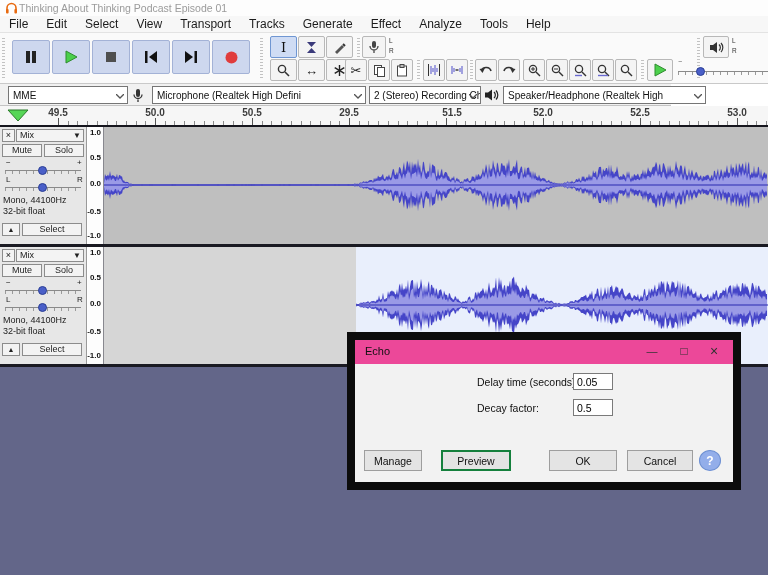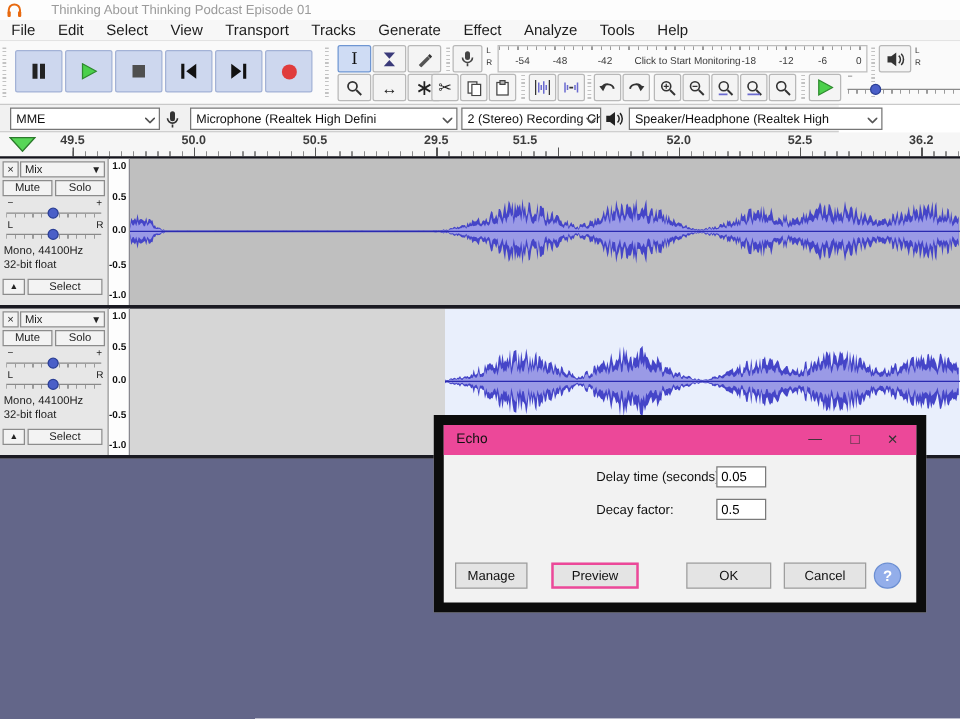--- a/index.html
+++ b/index.html
@@ -1,20 +1,20 @@
 <!DOCTYPE html>
 <html><head>
 <meta charset="utf-8">
 <style>
   html,body{margin:0;padding:0;}
   #app{position:relative;width:768px;height:575px;background:#fff;overflow:hidden;
        font-family:"Liberation Sans","DejaVu Sans",sans-serif;-webkit-font-smoothing:antialiased;}
   .abs{position:absolute;}
   
-  #titlebar{left:0;top:0;width:768px;height:16px;background:#fdfdfd;display:flex;align-items:center;gap:23px;padding-left:5px;box-sizing:border-box;}
+  #titlebar{left:0;top:0;width:768px;height:16px;background:#fdfdfd;display:flex;align-items:center;gap:1px;padding-left:5px;box-sizing:border-box;}
   #titlebar .ttl{font-size:10.5px;color:#9b9b9b;}
   
   #menubar{left:0;top:16px;width:768px;height:17px;background:#f7f7f7;display:flex;align-items:center;border-bottom:1px solid #e3e3e3;box-sizing:border-box;}
   .menu-item{font-size:12px;color:#1c1c1c;padding:0 9px;line-height:16px;}
   
   #toolbar{left:0;top:33px;width:768px;height:51px;background:#fafafa;border-bottom:1px solid #c9c9c9;box-sizing:border-box;}
   .grip{width:3px;background:repeating-linear-gradient(to bottom,#c2c2c2 0 1px,transparent 1px 3px);}
   .tbtn{background:#cdd7ee;border:1px solid #a3b2d6;border-radius:2px;display:flex;align-items:center;justify-content:center;box-sizing:border-box;}
   .sbtn{background:#f4f4f4;border:1px solid #b8b8b8;border-radius:2px;display:flex;align-items:center;justify-content:center;box-sizing:border-box;font-size:11px;color:#222;}
   .sbtn.sel{background:#cfdcf4;border-color:#6f96d2;}
@@ -47,21 +47,21 @@
   
   #belowtracks{left:0;top:367px;width:768px;height:208px;background:#636689;}
   
   #dlg{left:347px;top:332px;width:394px;height:158px;border:8px solid #0c0c0c;box-sizing:border-box;background:#f2f2f2;z-index:20;}
   #dlg-title{position:absolute;left:0;top:0;right:0;height:24px;background:#ec4899;}
   #dlg-title .cap{position:absolute;left:10px;top:5px;font-size:11px;color:#111;}
   .winbtn{position:absolute;top:2px;width:26px;height:18px;display:flex;align-items:center;justify-content:center;font-size:11px;color:#333;}
   .dfield-label{position:absolute;left:122px;font-size:10.5px;color:#111;}
   .dinput{position:absolute;left:218px;width:40px;height:17px;border:1px solid #7a7a7a;background:#fff;font-size:10.5px;font-family:"Liberation Sans",sans-serif;padding:0 0 0 3px;box-sizing:border-box;}
   .dbtn{position:absolute;top:110px;height:21px;background:#e4e4e4;border:1px solid #9e9e9e;box-sizing:border-box;font-size:10.5px;color:#111;display:flex;align-items:center;justify-content:center;}
-  .dbtn.focus{border:2px solid #ec4899;}
+  .dbtn.focus{border:2px solid #15803d;}
   #dlg-help{position:absolute;top:110px;width:22px;height:21px;border-radius:50%;background:#93aeea;border:1px solid #6c8fd2;color:#fff;font-weight:bold;font-size:12px;display:flex;align-items:center;justify-content:center;box-sizing:border-box;}
 </style>
 </head>
 <body>
 
 <div id="app">
 
   <div id="titlebar" class="abs">
     <svg width="13" height="13" viewBox="0 0 13 13">
       <path d="M2 9 V6 a4.5 4.5 0 0 1 9 0 V9" fill="none" stroke="#e86a10" stroke-width="1.6"></path>
@@ -164,30 +164,20 @@
       <svg width="12" height="14" viewBox="0 0 12 14">
           <rect x="4" y="1" width="4" height="7" rx="2" fill="#444"></rect>
           <path d="M2 6 a4 4 0 0 0 8 0" fill="none" stroke="#444" stroke-width="1.3"></path>
           <line x1="6" y1="10.5" x2="6" y2="13" stroke="#444" stroke-width="1.3"></line>
         </svg>
     </div>
     <div class="abs" style="left:389px;top:4px;">
       <div class="lr">L</div>
       <div class="lr" style="margin-top:3px;">R</div>
     </div>
-    <div class="meterbox abs" style="left:398px;top:3px;width:296px;height:22px;" id="recmeter">
-        <span class="mlabel" style="left: 19px;">-54</span>
-        <span class="mlabel" style="left: 49px;">-48</span>
-        <span class="mlabel" style="left: 85px;">-42</span>
-        <span class="mlabel" style="left: 151px;">Click to Start Monitoring</span>
-        <span class="mlabel" style="left: 200px;">-18</span>
-        <span class="mlabel" style="left: 230px;">-12</span>
-        <span class="mlabel" style="left: 259px;">-6</span>
-        <span class="mlabel" style="left: 288px;">0</span>
-      </div>
 
     <div class="grip abs" style="left:697px;top:5px;height:40px;"></div>
 
     <div class="sbtn abs" style="left:703px;top:3px;width:26px;height:22px;">
       <svg width="15" height="13" viewBox="0 0 15 13">
           <polygon points="1,4 4,4 8,1 8,12 4,9 1,9" fill="#333"></polygon>
           <path d="M10 3.5 a4 4 0 0 1 0 6 M12 2 a6.5 6.5 0 0 1 0 9" fill="none" stroke="#333" stroke-width="1.2"></path>
         </svg>
     </div>
     <div class="abs" style="left:732px;top:4px;">
@@ -337,24 +327,24 @@
   </div>
 
   <div id="ruler" class="abs">
     <svg class="abs" style="left:7px;top:3px;" width="22" height="13" viewBox="0 0 22 13">
       <polygon points="1,1 21,1 11,12" fill="#57d657" stroke="#2b7a2b"></polygon>
     </svg>
   <span class="rlabel" style="left: 58px;">49.5</span>
       <span class="rlabel" style="left: 155px;">50.0</span>
       <span class="rlabel" style="left: 252px;">50.5</span>
       <span class="rlabel" style="left: 349px;">29.5</span>
-      <span class="rlabel" style="left: 420px;">51.5</span>
+      <span class="rlabel" style="left: 452px;">51.5</span>
       <span class="rlabel" style="left: 543px;">52.0</span>
       <span class="rlabel" style="left: 640px;">52.5</span>
-      <span class="rlabel" style="left: 737px;">36.2</span>
+      <span class="rlabel" style="left: 737px;">53.0</span>
     </div>
 
   <div class="track abs" style="top:127px;">
     <div class="ctrl">
       <div class="tinybtn" style="left:2px;top:2px;width:13px;height:13px;">
           <span>×</span>
         </div>
       <div class="tinybtn" style="left:16px;top:2px;width:68px;height:13px;justify-content:flex-start;padding-left:3px;">
         <span>Mix</span>
         <span style="position:absolute;right:2px;font-size:8px;">▼</span>

